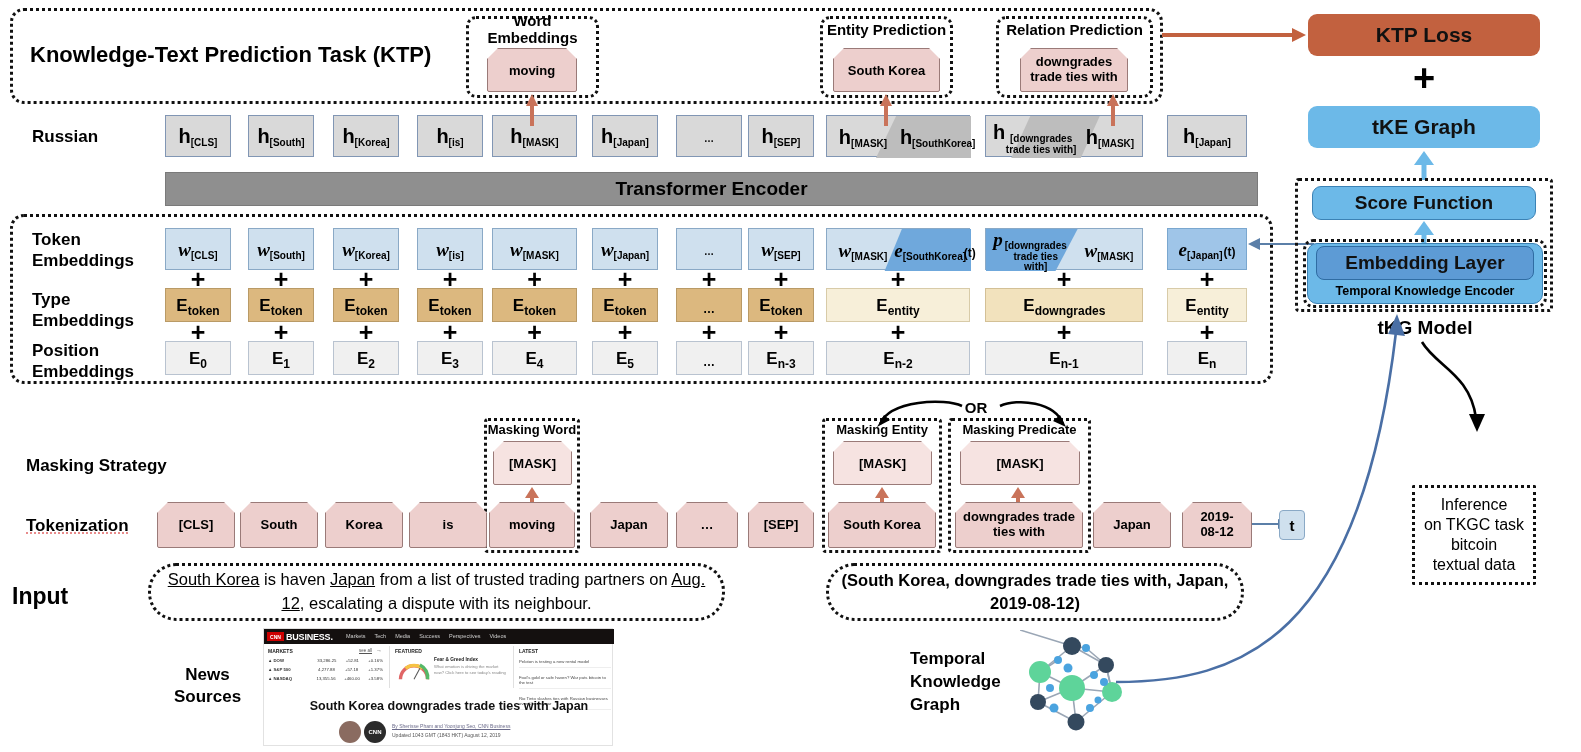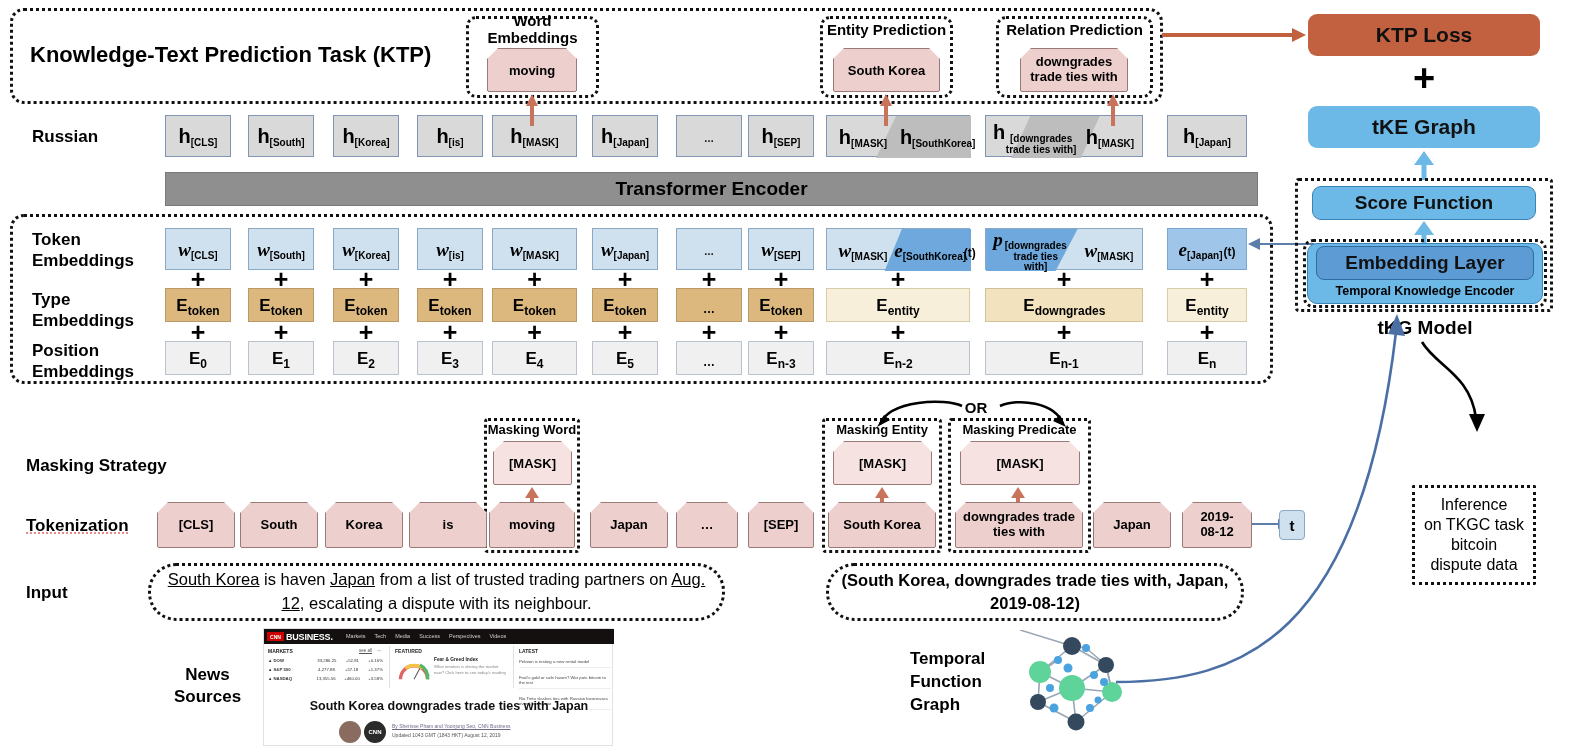--- a/index.html
+++ b/index.html
@@ -450,21 +450,21 @@
     <div class="abs ctr plus" style="left: 1167px; top: 322px; width: 80px; height: 20px;">+</div>
   </div>
 
 <svg class="abs" style="left:1240px;top:232px;width:80px;height:30px;" viewBox="0 0 80 30">
   <line x1="74" y1="12" x2="18" y2="12" stroke="#5b7fa8" stroke-width="2"></line>
   <polygon points="8,12 20,6 20,18" fill="#5b7fa8"></polygon>
 </svg>
 
 <div class="abs lbl" style="left:26px;top:456px;font-size:17px;">Masking Strategy</div>
 <div class="abs lbl spellerr" style="left:26px;top:516px;font-size:17px;">Tokenization</div>
-<div class="abs lbl" style="left:26px;top:583px;font-size:17px;">Input</div>
+<div class="abs lbl" style="left:12px;top:583px;font-size:23px;">Input</div>
 
 <div class="abs dotbox-sq" style="left:484px;top:418px;width:96px;height:135px;border-radius:4px;"></div>
 <div class="abs lbl ctr" style="left:484px;top:421px;width:96px;height:16px;font-size:13px;">Masking Word</div>
 <div class="pinkwrap" style="left:493px;top:441px;width:79px;height:44px;">
   <div class="shade pink-lite"></div>
   <div class="txt" style="font-size:13px;">[MASK]</div>
 </div>
 
 <div class="abs dotbox-sq" style="left:822px;top:418px;width:120px;height:135px;border-radius:4px;"></div>
 <div class="abs lbl ctr" style="left:822px;top:421px;width:120px;height:16px;font-size:13px;">Masking Entity</div>
@@ -642,21 +642,21 @@
   <div class="abs" style="left:75px;top:92px;width:22px;height:22px;border-radius:50%;background:#8a6b60;"></div>
   <div class="abs ctr" style="left:100px;top:92px;width:22px;height:22px;border-radius:50%;background:#2b2b2b;color:#fff;font-size:6px;font-weight:700;">
     <span>CNN</span>
   </div>
   <div class="abs" style="left:128px;top:94px;width:210px;font-size:5px;color:#6a6a8a;text-decoration:underline;">By Sherisse Pham and Yoonjung Seo, CNN Business</div>
   <div class="abs" style="left:128px;top:103px;width:210px;font-size:5px;color:#555;">Updated 1043 GMT (1843 HKT) August 12, 2019</div>
 </div>
 
 <div class="abs lbl" style="left:910px;top:648px;font-size:17px;line-height:1.35;text-align:left;">
   <div>Temporal</div>
-  <div>Function</div>
+  <div>Knowledge</div>
   <div>Graph</div>
 </div>
 
 <svg class="abs" style="left:1020px;top:630px;width:110px;height:110px;" viewBox="0 0 110 110">
   <g stroke="#9aa6b5" stroke-width="1.6" fill="none">
     <line x1="52" y1="16"></line>
       <line x1="52" y1="16" x2="20" y2="42"></line>
     <line x1="52" y1="16" x2="86" y2="35"></line>
       <line x1="52" y1="16" x2="66" y2="18"></line>
     <line x1="20" y1="42" x2="18" y2="72"></line>
@@ -728,19 +728,19 @@
 <svg class="abs" style="left:1400px;top:340px;width:110px;height:100px;" viewBox="0 0 110 100">
   <path d="M22 2 C36 26, 70 34, 76 78" fill="none" stroke="#000" stroke-width="2.6"></path>
   <polygon points="77,92 69,74 85,74" fill="#000"></polygon>
 </svg>
 
 <div class="abs dotbox-sq" style="left:1412px;top:485px;width:124px;height:100px;border-radius:2px;"></div>
 <div class="abs ctr" style="left:1414px;top:487px;width:120px;height:96px;flex-direction:column;font-size:16px;line-height:1.25;">
   <div>Inference</div>
   <div>on TKGC task</div>
   <div>bitcoin</div>
-  <div>dispute data</div>
+  <div>textual data</div>
 </div>
 
 <svg class="abs" style="left:1110px;top:310px;width:320px;height:390px;" viewBox="0 0 320 390">
   <path d="M6 372 C130 372, 250 330, 286 22" fill="none" stroke="#4a6fa5" stroke-width="2.6"></path>
   <polygon points="287,4 278,24 295,26" fill="#4a6fa5"></polygon>
 </svg>
 
 </body></html>

